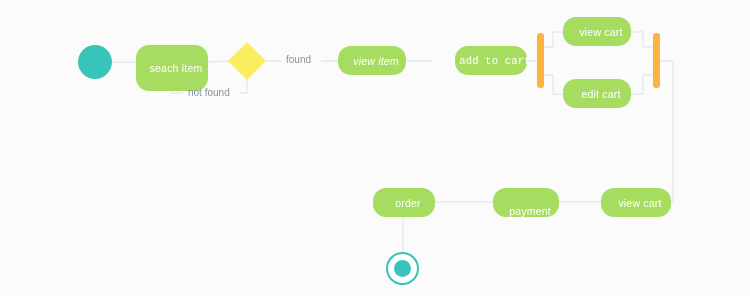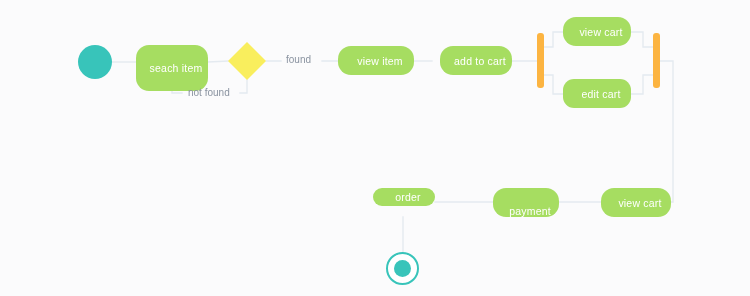--- a/index.html
+++ b/index.html
@@ -96,41 +96,41 @@
         <path d="M 403,217 L 403,252"></path>
       </g>
   </svg>
 
   <div id="nodes-layer">
       <div class="node initial-node" style="left: 78px; top: 45px; width: 34px; height: 34px;"></div>
       <div class="node action" style="left: 136px; top: 45px; width: 72px; height: 46px;">
         <span>seach item</span>
       </div>
       <div class="node decision-node" style="left: 228px; top: 42px; width: 38px; height: 38px; clip-path: polygon(50% 0%, 100% 50%, 50% 100%, 0% 50%);"></div>
-      <div class="node action" style="left: 338px; top: 46px; width: 76px; height: 29px;">
+      <div class="node action" style="left: 338px; top: 46px; width: 68px; height: 29px; font-style: italic;">
         <span>view item</span>
       </div>
-      <div class="node action" style="left: 440px; top: 46px; width: 72px; height: 29px;">
+      <div class="node action" style="left: 455px; top: 46px; width: 72px; height: 29px; font-family: Liberation Mono, monospace;">
         <span>add to cart</span>
       </div>
       <div class="node bar-node" style="left: 537px; top: 33px; width: 7px; height: 55px;"></div>
       <div class="node action" style="left: 563px; top: 17px; width: 68px; height: 29px;">
         <span>view cart</span>
       </div>
-      <div class="node action" style="left: 563px; top: 79px; width: 68px; height: 29px; border-radius: 11px;">
+      <div class="node action" style="left: 563px; top: 79px; width: 68px; height: 29px;">
         <span>edit cart</span>
       </div>
       <div class="node bar-node" style="left: 653px; top: 33px; width: 7px; height: 55px;"></div>
       <div class="node action" style="left: 601px; top: 188px; width: 70px; height: 29px;">
         <span>view cart</span>
       </div>
       <div class="node action" style="left: 493px; top: 188px; width: 66px; height: 29px; align-items: flex-end;">
         <span>payment</span>
       </div>
-      <div class="node action" style="left: 373px; top: 188px; width: 62px; height: 18px;">
+      <div class="node action" style="left: 373px; top: 188px; width: 62px; height: 29px;">
         <span>order</span>
       </div>
       <div class="node final-node" style="left: 386px; top: 252px; width: 33px; height: 33px;">
         <div class="final-core"></div>
       </div>
     </div>
   <div id="labels-layer">
       <div class="edge-label" style="left: 286px; top: 54px; text-align: right;">found</div>
       <div class="edge-label" style="left: 188px; top: 87px; text-align: right;">not found</div>
     </div>

